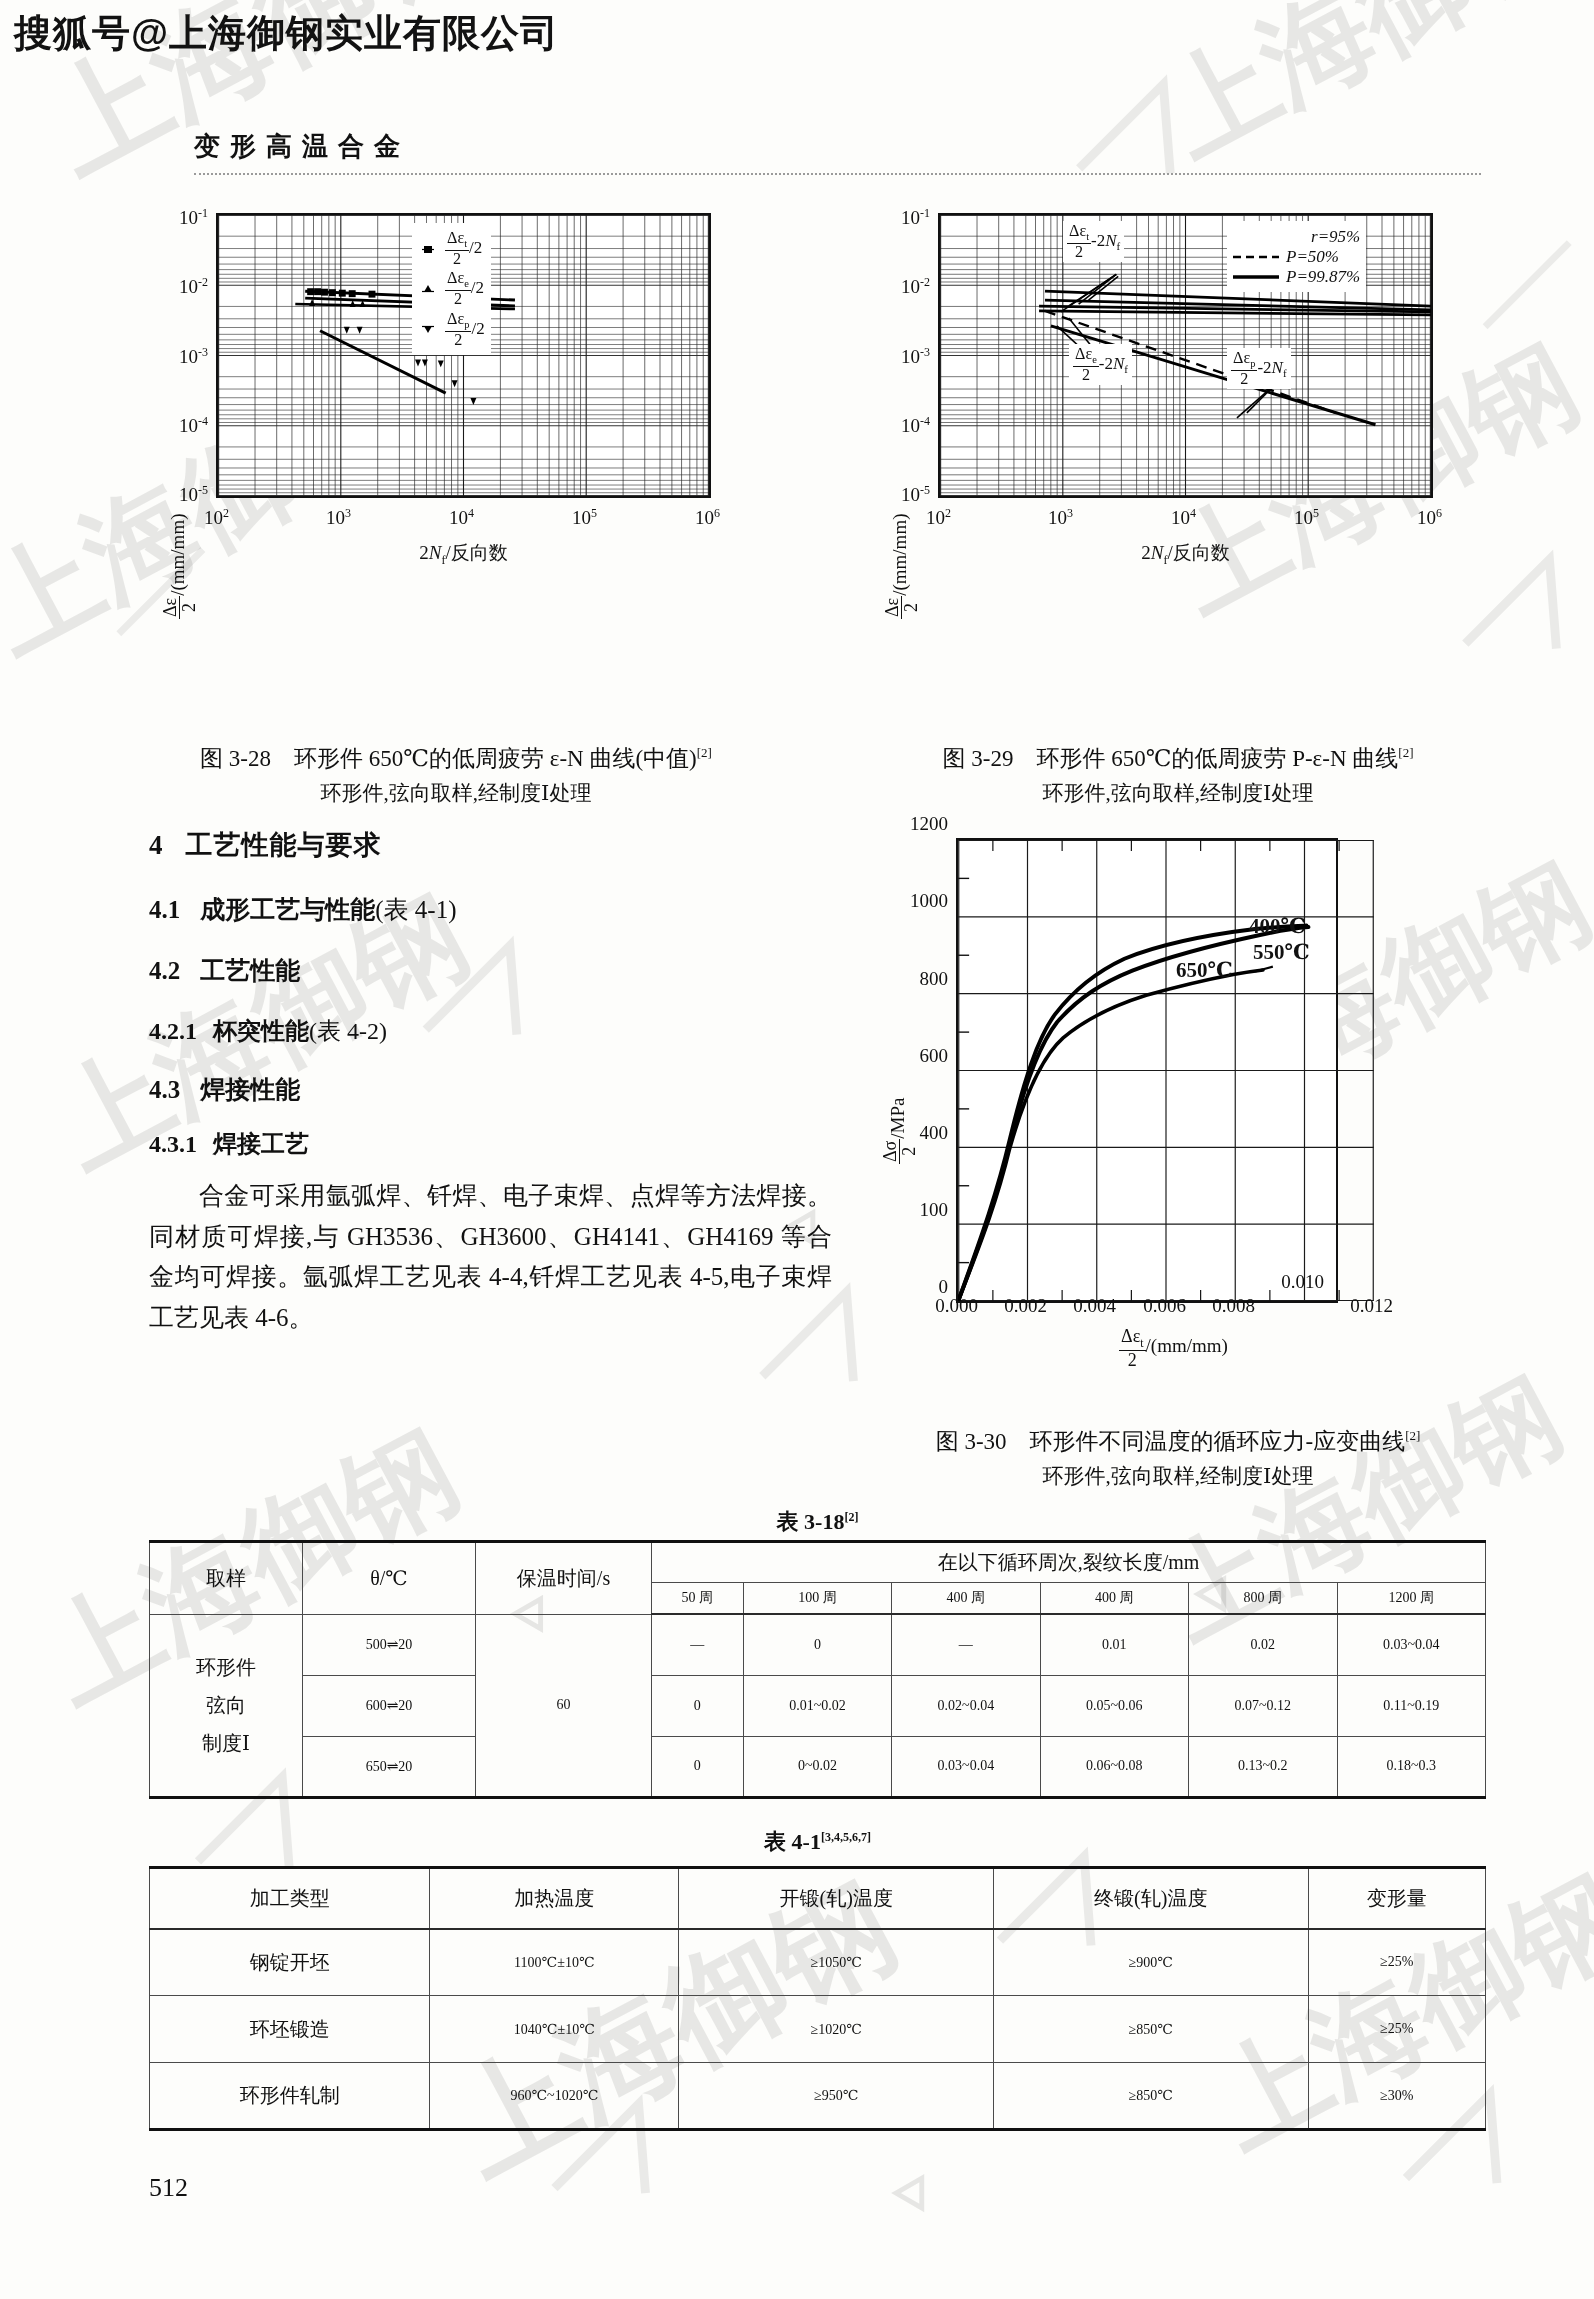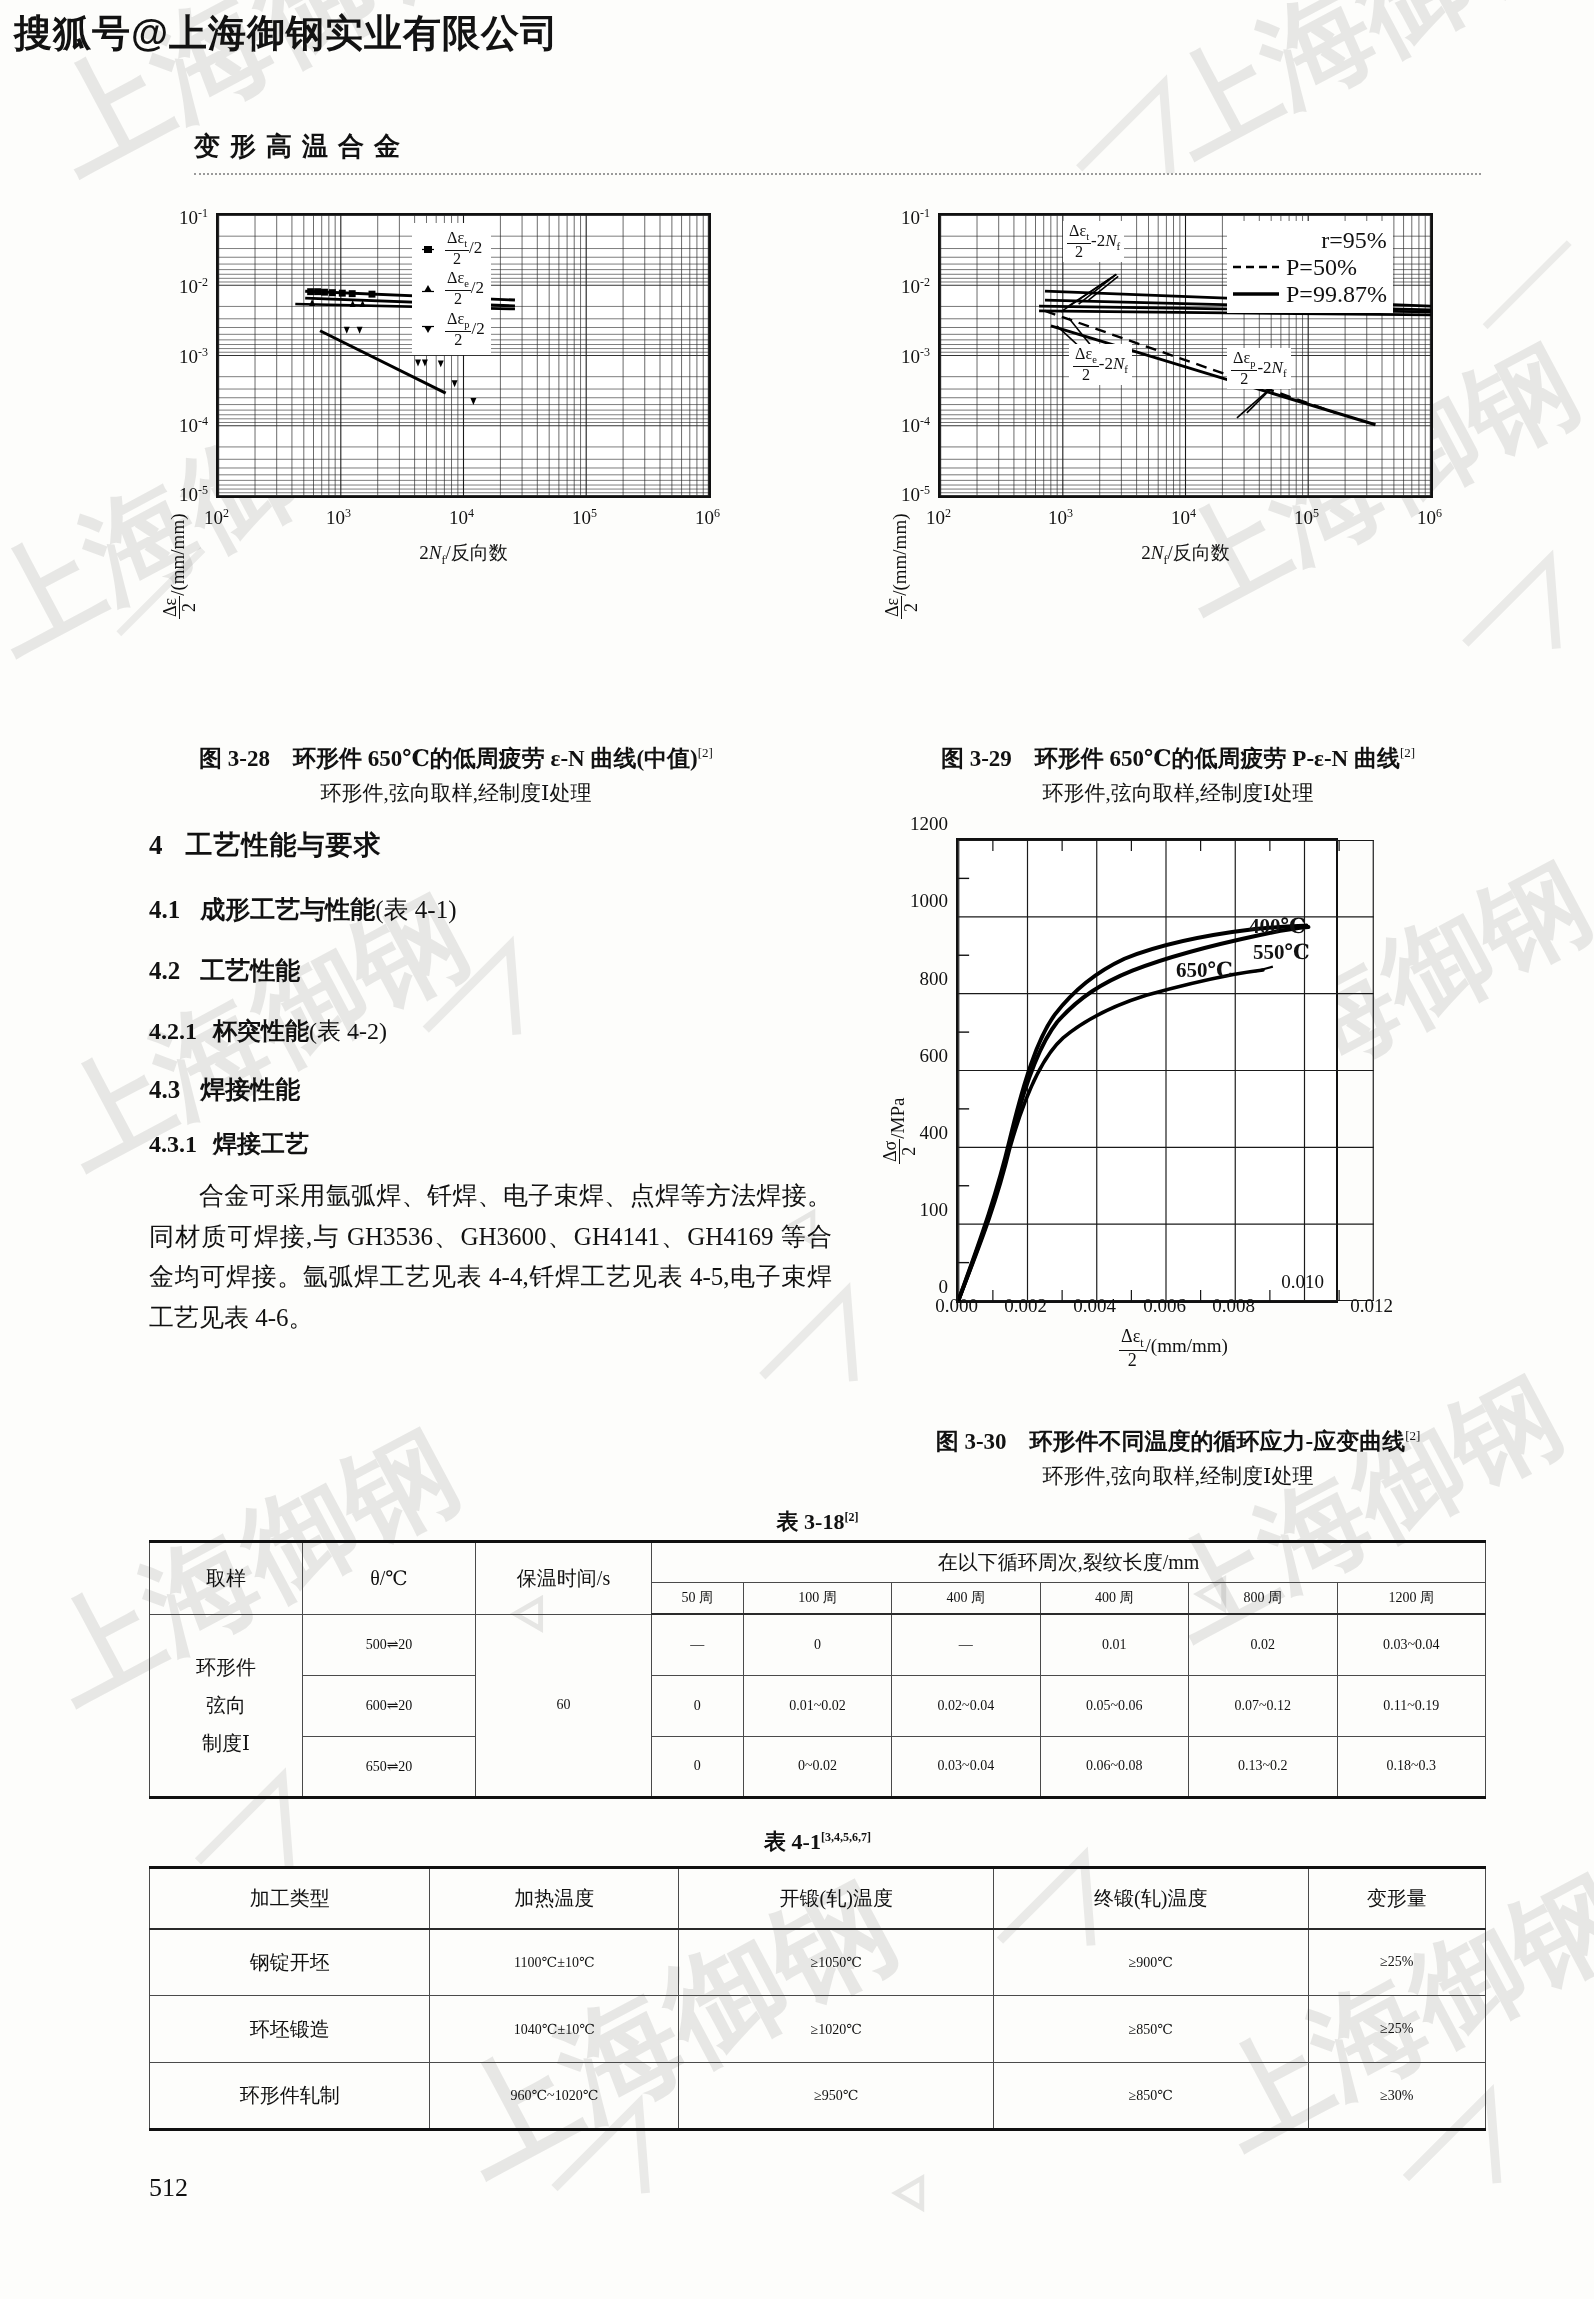--- a/index.html
+++ b/index.html
@@ -43,21 +43,21 @@
     border-top:2px dotted #9a9a9a; z-index:6;
   }
 
   
   .figcap {
     position:absolute;
     text-align:center;
     font-size:23px; line-height:1.55;
     z-index:6;
   }
-  .figcap .c1 { font-weight:bold; }
+  .figcap .c1 { font-weight:normal; }
   .figcap .sub { font-size:21px; }
   sup.ref { font-size:13px; vertical-align:super; }
 
   
   .logchart { position:absolute; z-index:6; }
   .plot {
     position:absolute; border:2px solid #111; background:#fff;
   }
   .plot svg { display:block; }
   .ytick { position:absolute; font-size:19px; text-align:right; }
@@ -512,21 +512,21 @@
       <div class="ann" style="left:123px; top:6px;">
         <span class="frac"><span class="num">Δε<sub>t</sub></span><span class="den">2</span></span><span>-2<i>N</i><sub style="font-size:11px">f</sub></span>
       </div>
       <div class="ann" style="left:129px; top:129px;">
         <span class="frac"><span class="num">Δε<sub>e</sub></span><span class="den">2</span></span><span>-2<i>N</i><sub style="font-size:11px">f</sub></span>
       </div>
       <div class="ann" style="left:287px; top:133px;">
         <span class="frac"><span class="num">Δε<sub>p</sub></span><span class="den">2</span></span><span>-2<i>N</i><sub style="font-size:11px">f</sub></span>
       </div>
 
-      <div class="leg" style="left:287px; top:6px; font-size:24px;">
+      <div class="leg" style="left:287px; top:6px; font-size:17px;font-style:italic;">
         <div class="row" style="justify-content:flex-end;">
           <span class="mk" style="width:46px;"></span>
           <span>r=95%</span>
         </div>
         <div class="row">
           <span class="mk" style="width:46px;">
             <svg width="46" height="8" viewBox="0 0 46 8">
                 <line x1="0" y1="4" x2="46" y2="4" stroke="#000" stroke-width="2.6" stroke-dasharray="8 5"></line>
               </svg>
           </span>

